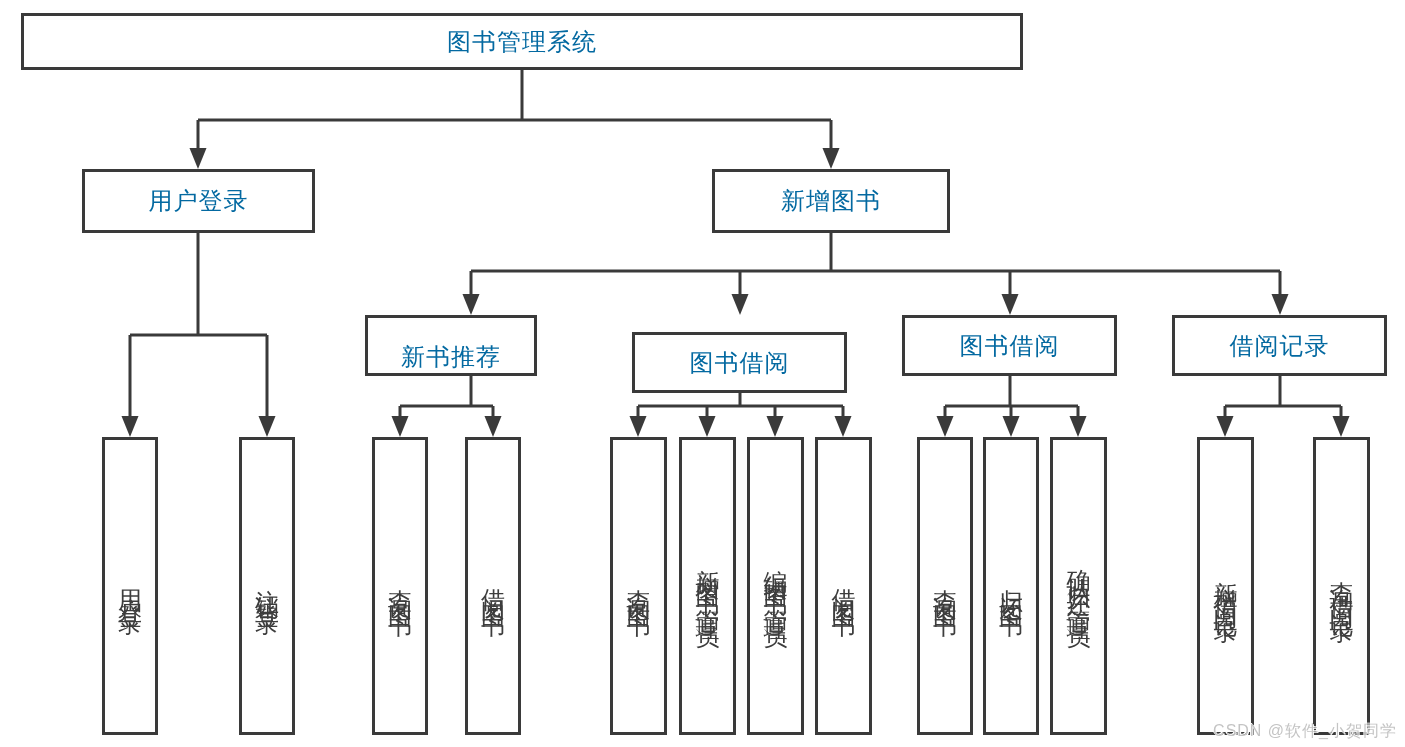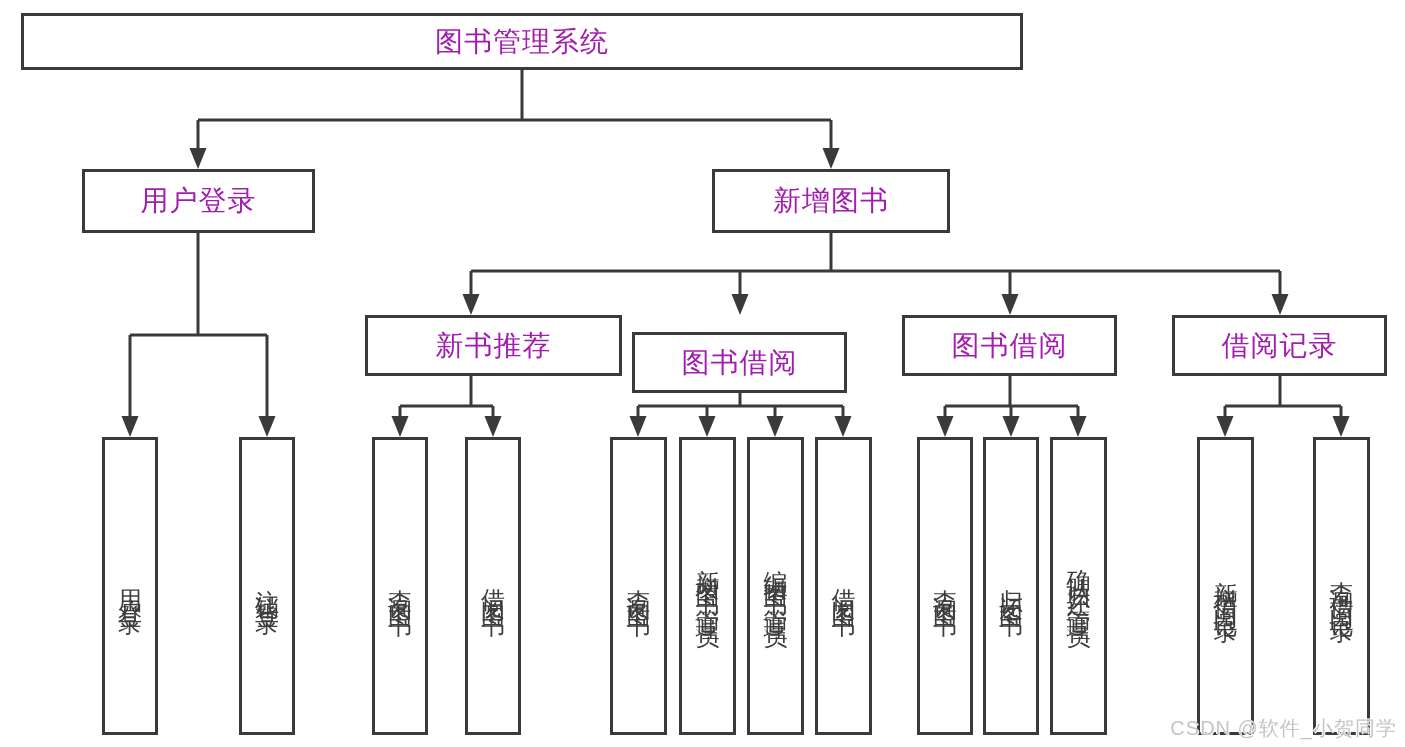--- a/index.html
+++ b/index.html
@@ -23,22 +23,22 @@
     height: 747px;
   }
   .node {
     position: absolute;
     box-sizing: border-box;
     border: 3px solid #3a3a3a;
     background: #ffffff;
     display: flex;
     align-items: center;
     justify-content: center;
-    color: #a21caf;
-    font-size: 28px;
+    color: #0369a1;
+    font-size: 24px;
     letter-spacing: 1px;
     white-space: nowrap;
   }
   .leaf {
     position: absolute;
     box-sizing: border-box;
     border: 3px solid #3a3a3a;
     background: #ffffff;
     display: flex;
     align-items: center;
@@ -53,21 +53,21 @@
     text-orientation: mixed;
     font-size: 24px;
     letter-spacing: 8px;
     line-height: 1;
     color: #3d3d3d;
   }
   .watermark {
     position: absolute;
     right: 8px;
     bottom: 5px;
-    font-size: 20px;
+    font-size: 16px;
     color: #c4c4c4;
     text-shadow: 1px 1px 0 #ffffff, -1px -1px 0 #ffffff;
     letter-spacing: 1px;
     white-space: nowrap;
   }
 </style>
 </head>
 <body>
 
 <div class="canvas">
@@ -126,21 +126,21 @@
     <span>图书管理系统</span>
   </div>
 
   <div class="node" style="left:82px; top:169px; width:233px; height:64px;">
     <span>用户登录</span>
   </div>
   <div class="node" style="left:712px; top:169px; width:238px; height:64px;">
     <span>新增图书</span>
   </div>
 
-  <div class="node" style="left:365px; top:315px; width:257px; height:61px;">
+  <div class="node" style="left:365px; top:315px; width:172px; height:61px;align-items:flex-end;">
     <span>新书推荐</span>
   </div>
   <div class="node" style="left:632px; top:332px; width:215px; height:61px;">
     <span>图书借阅</span>
   </div>
   <div class="node" style="left:902px; top:315px; width:215px; height:61px;">
     <span>图书借阅</span>
   </div>
   <div class="node" style="left:1172px; top:315px; width:215px; height:61px;">
     <span>借阅记录</span>

